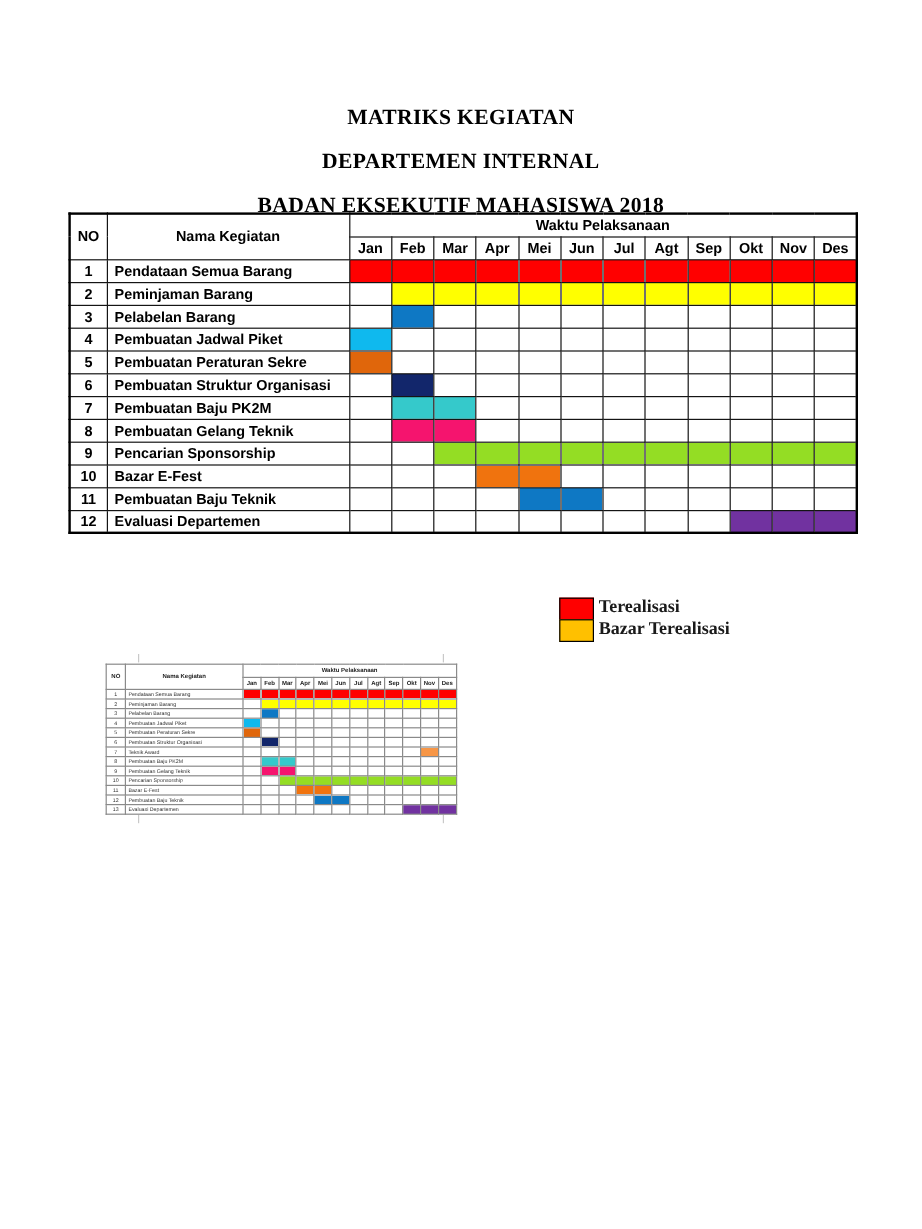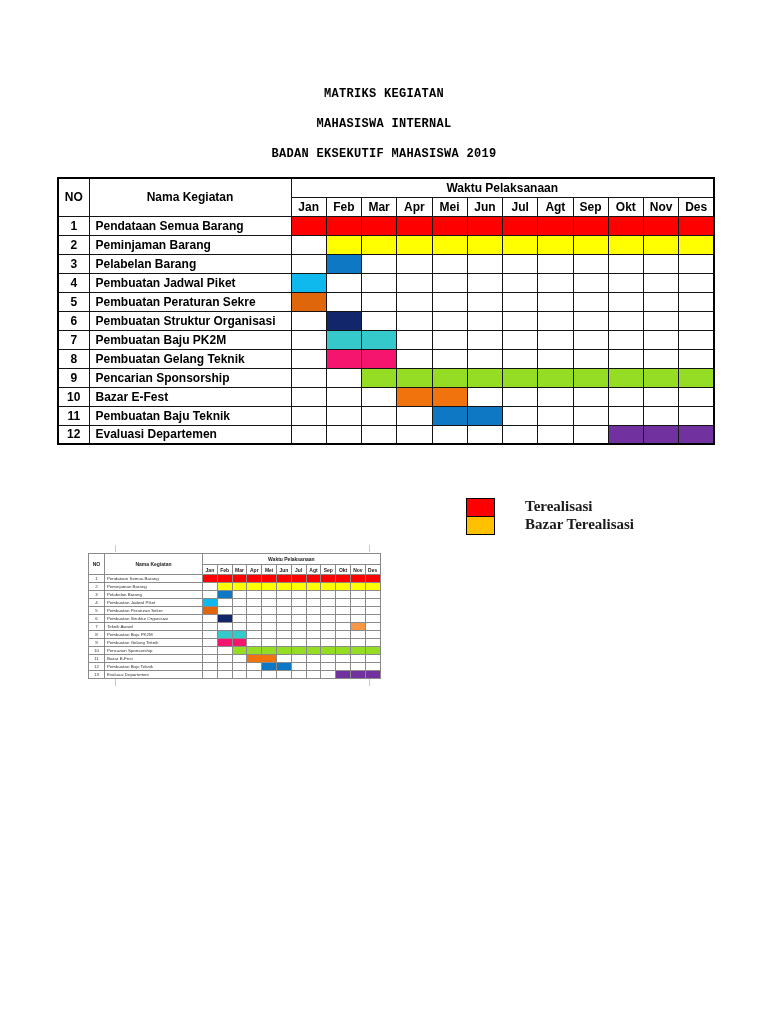--- a/index.html
+++ b/index.html
@@ -1,38 +1,38 @@
 <!DOCTYPE html>
 <html><head>
 <meta charset="utf-8">
 <style>
   html,body{margin:0;padding:0;background:#fff;}
   .page{position:relative;width:768px;height:1024px;background:#ffffff;overflow:hidden;
         font-family:"Liberation Sans",sans-serif;}
 
   
   .titles{position:absolute;top:87px;left:0;right:0;text-align:center;}
-  .title{font-family:Liberation Mono, monospace;font-weight:700;font-size:12px;
+  .title{font-family:Liberation Serif, serif;font-weight:700;font-size:18px;
          color:#000;margin-bottom:16px;letter-spacing:.3px;}
 
   
   table.gantt{border-collapse:collapse;table-layout:fixed;}
   .main-table{position:absolute;left:57px;top:177px;width:656px;border:2px solid #000;}
   .main-table th,.main-table td{border:1px solid #141414;padding:0;overflow:hidden;white-space:nowrap;}
   .main-table thead tr{height:19px;}
   .main-table tbody tr{height:19px;}
   .main-table th{font-size:12px;font-weight:700;color:#000;text-align:center;}
   .main-table .td-no{font-size:12px;font-weight:700;text-align:center;color:#000;}
   .main-table .td-name{font-size:12px;font-weight:700;text-align:left;padding-left:6px;color:#000;}
   .main-table col.c-no{width:31px;}
   .main-table col.c-name{width:202px;}
   .main-table col.c-month{width:35.25px;}
 
   
-  .legend{position:absolute;left:466px;top:498px;display:flex;gap:30px;}
+  .legend{position:absolute;left:466px;top:498px;display:flex;gap:4px;}
   .legend-swatches{display:flex;flex-direction:column;}
   .swatch{width:27px;height:17px;border:1.5px solid #000;box-sizing:content-box;}
   .swatch + .swatch{margin-top:-1.5px;}
   .legend-labels{font-family:"Liberation Serif",serif;font-weight:700;font-size:15px;
                  line-height:17.5px;color:#1a1a1a;}
 
   
   .thumb-table{position:absolute;left:88px;top:553px;width:292px;border:1px solid #333;}
   .thumb-table th,.thumb-table td{border:1px solid #8a8a8a;padding:0;overflow:hidden;white-space:nowrap;}
   .thumb-table thead tr:first-child{height:11px;}
@@ -47,22 +47,22 @@
 
   .tick{position:absolute;width:1px;height:7px;background:#c9c9c9;}
 </style>
 </head>
 <body>
 
 <div class="page">
 
   <div class="titles">
     <div class="title">MATRIKS KEGIATAN</div>
-    <div class="title">MAHASISWA INTERNAL</div>
-    <div class="title">BADAN EKSEKUTIF MAHASISWA 2019</div>
+    <div class="title">DEPARTEMEN INTERNAL</div>
+    <div class="title">BADAN EKSEKUTIF MAHASISWA 2018</div>
   </div>
 
   <table class="gantt main-table">
     <colgroup>
       <col class="c-no">
         <col class="c-name">
       <col class="c-month">
         <col class="c-month">
         <col class="c-month">
         <col class="c-month">

